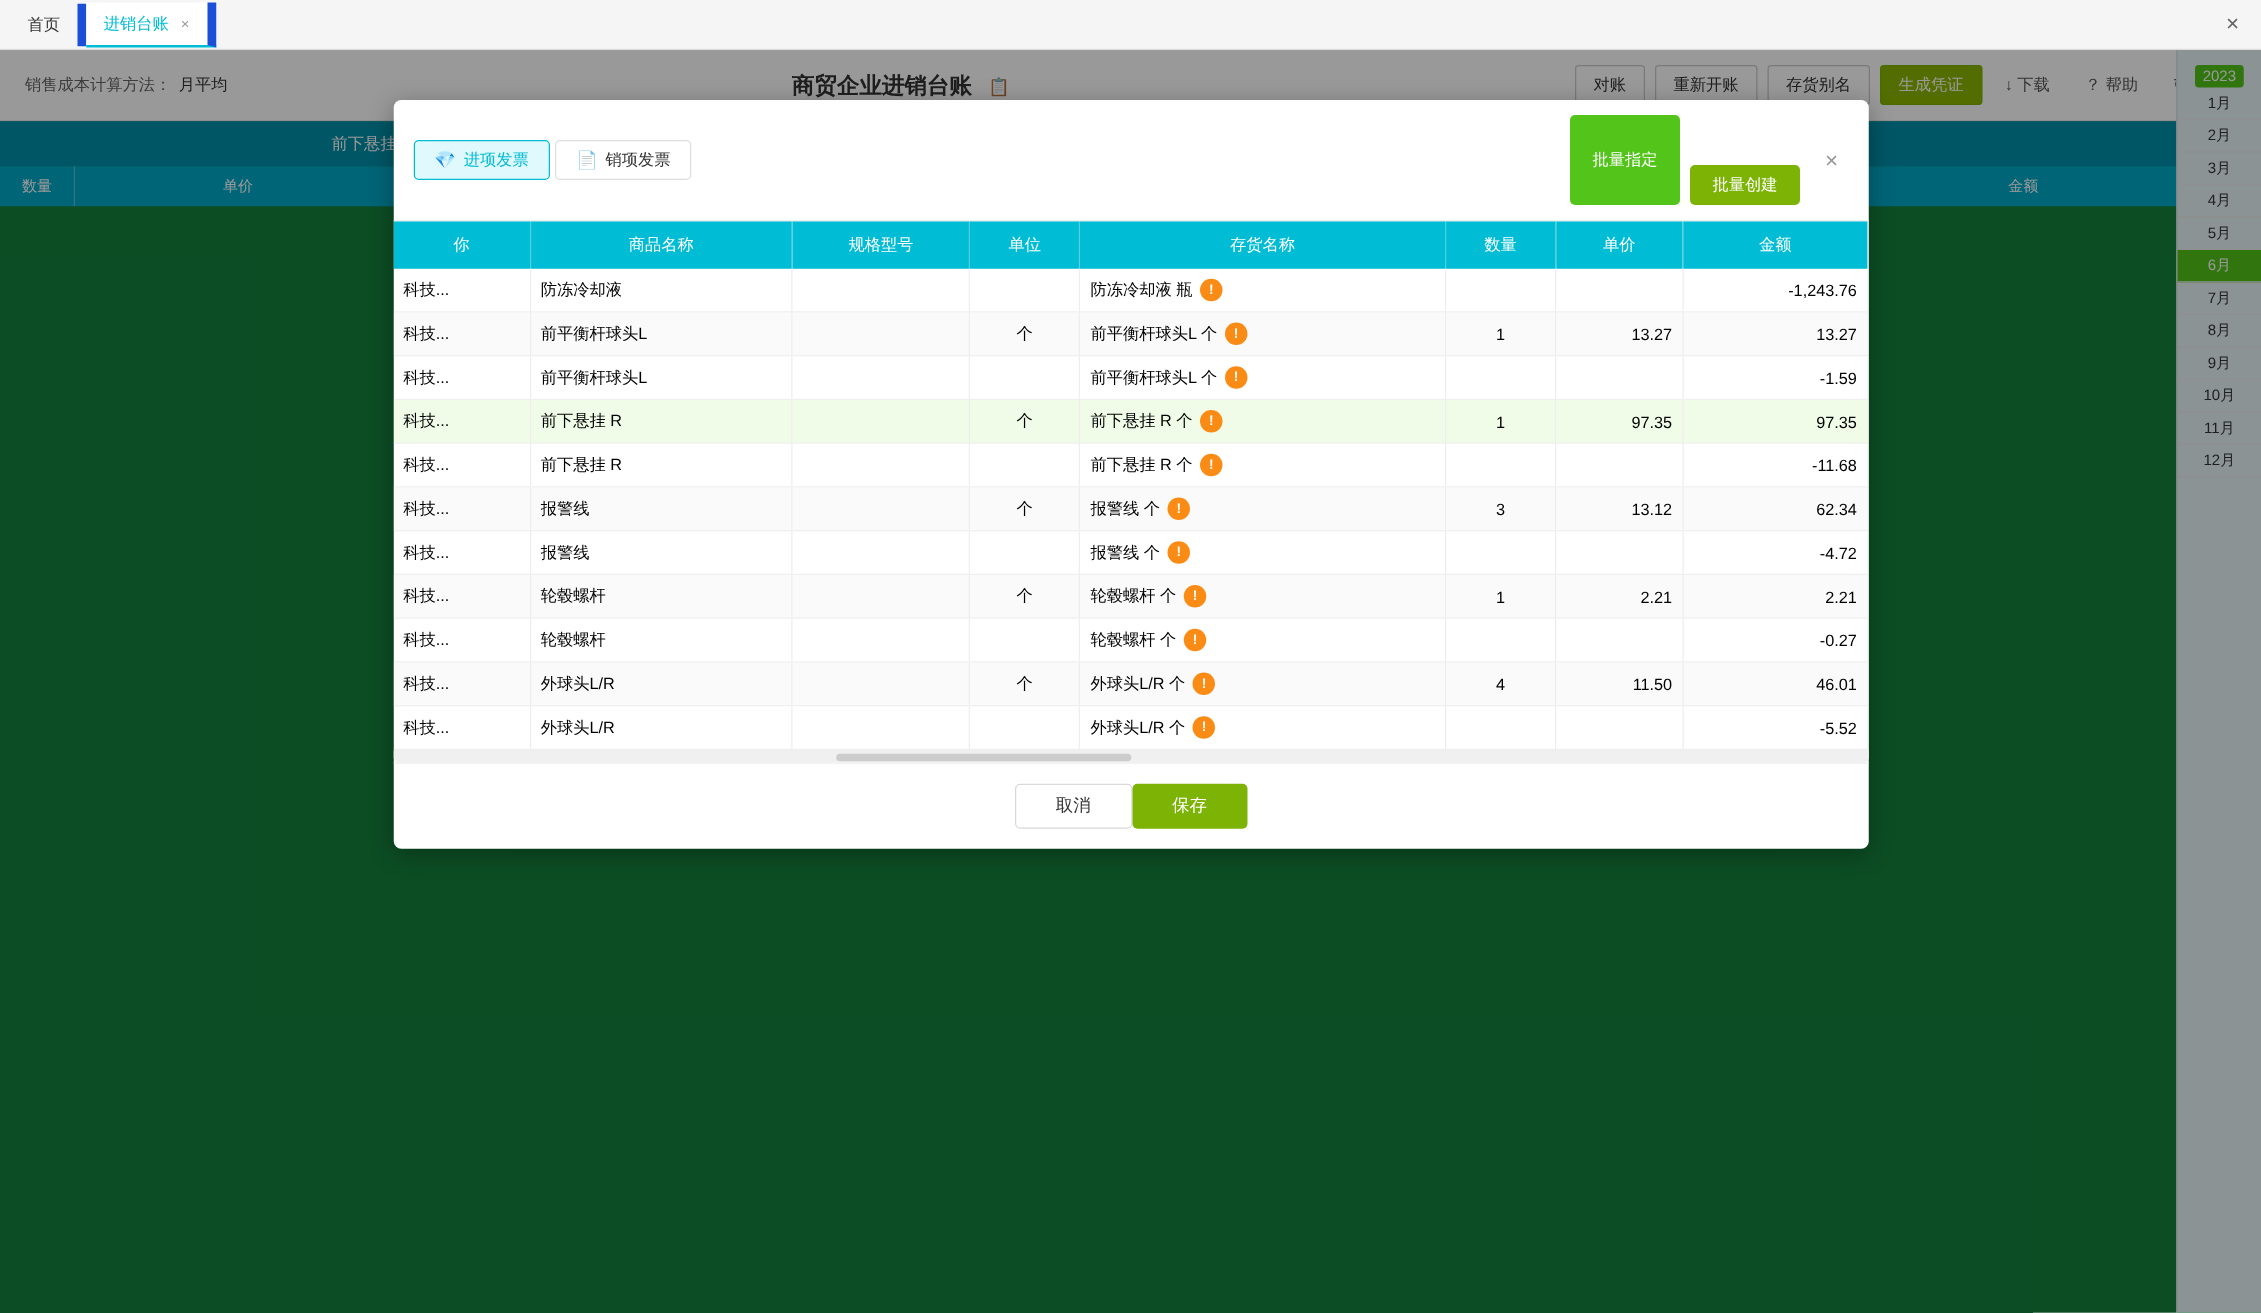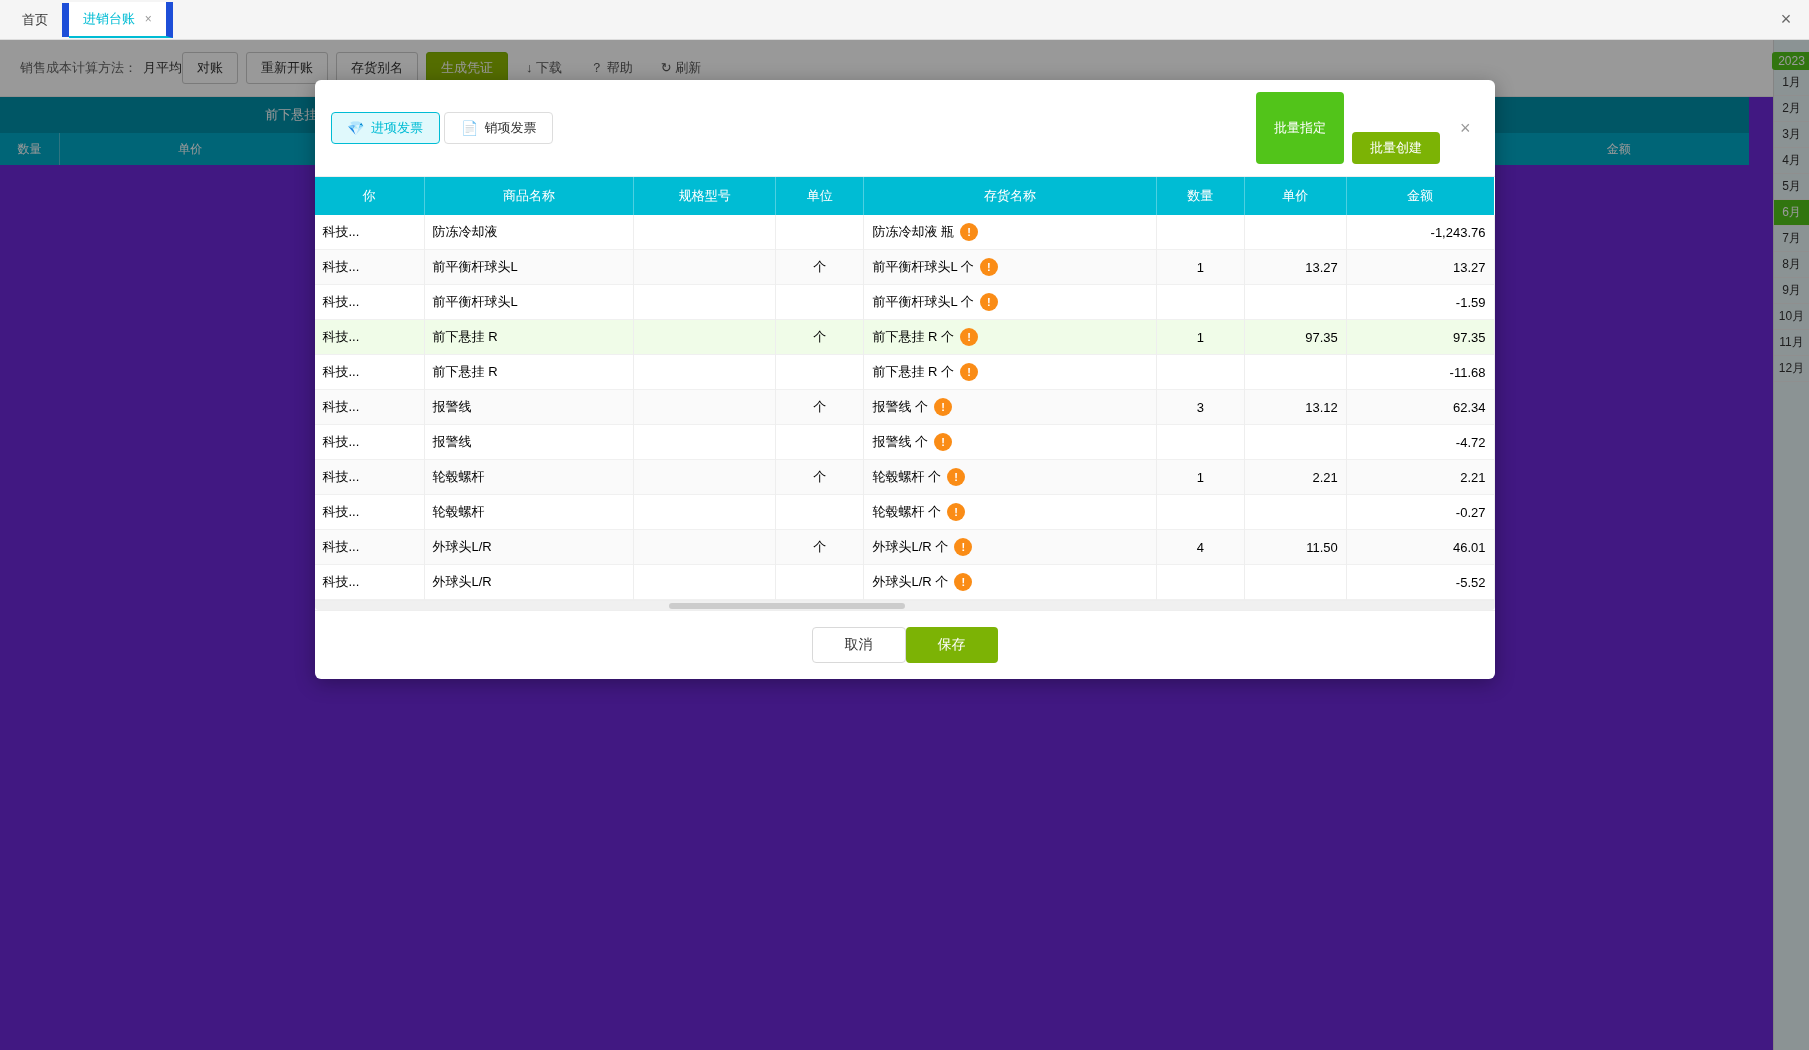--- a/index.html
+++ b/index.html
@@ -21,21 +21,21 @@
     .nav-tab-close {
       margin-left: 6px; color: #999; cursor: pointer; font-size: 12px;
     }
     .nav-close-btn {
       margin-left: auto; width: 30px; height: 30px; display: flex; align-items: center;
       justify-content: center; cursor: pointer; font-size: 18px; color: #666;
     }
 
     
     .main-area {
-      background: #6d28d9; height: calc(1050px - 40px); position: relative;
+      background: #15803d; height: calc(1050px - 40px); position: relative;
     }
 
     
     .header-bar {
       display: flex; align-items: center; padding: 12px 20px; background: #fff;
       border-bottom: 1px solid #eee;
     }
     .header-cost-label { font-size: 13px; color: #666; margin-right: 6px; }
     .header-cost-value { font-size: 13px; color: #333; }
     .header-title { flex: 1; text-align: center; font-size: 18px; font-weight: bold; color: #333; }
@@ -142,21 +142,21 @@
     }
     .btn-cancel {
       padding: 8px 32px; border: 1px solid #d9d9d9; background: #fff;
       border-radius: 4px; cursor: pointer; font-size: 14px; color: #333;
     }
     .btn-save {
       padding: 8px 32px; border: none; background: #7cb305;
       border-radius: 4px; cursor: pointer; font-size: 14px; color: #fff;
     }
     .side-panel {
-      position: absolute; right: 0; top: 0; width: 36px; background: #e8f5f7;
+      position: absolute; right: 0; top: 0; width: 68px; background: #e8f5f7;
       height: 100%; border-left: 1px solid #ddd; display: flex; flex-direction: column;
       align-items: center; padding-top: 8px;
     }
     .year-badge {
       background: #52c41a; color: #fff; padding: 2px 6px; border-radius: 3px;
       font-size: 12px; margin-top: 4px;
     }
     .month-item {
       padding: 4px 0; font-size: 12px; color: #333; cursor: pointer; width: 100%;
       text-align: center; border-bottom: 1px solid #eee;
@@ -177,20 +177,24 @@
   <div class="nav-close-btn">
     <span>×</span>
   </div>
 </div>
 
 <div class="main-area">
 
   <div class="header-bar">
     <span class="header-cost-label">销售成本计算方法：</span>
     <span class="header-cost-value">月平均</span>
+    <div class="header-title">
+      <span>商贸企业进销台账</span>
+      <span class="header-title-icon">📋</span>
+    </div>
     <div class="header-actions">
       <button class="btn-outline">对账</button>
       <button class="btn-outline">重新开账</button>
       <button class="btn-outline">存货别名</button>
       <button class="btn-primary">生成凭证</button>
       <button class="btn-icon">↓ 下载</button>
       <button class="btn-icon">？ 帮助</button>
       <button class="btn-icon">↻ 刷新</button>
     </div>
   </div>

